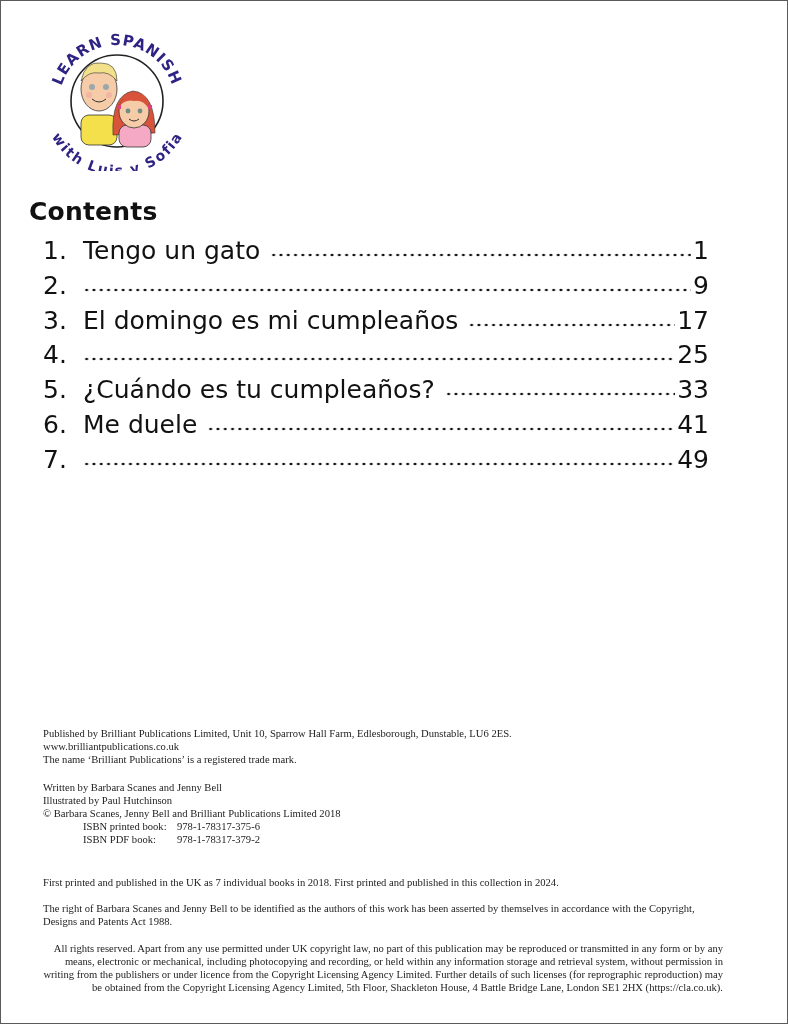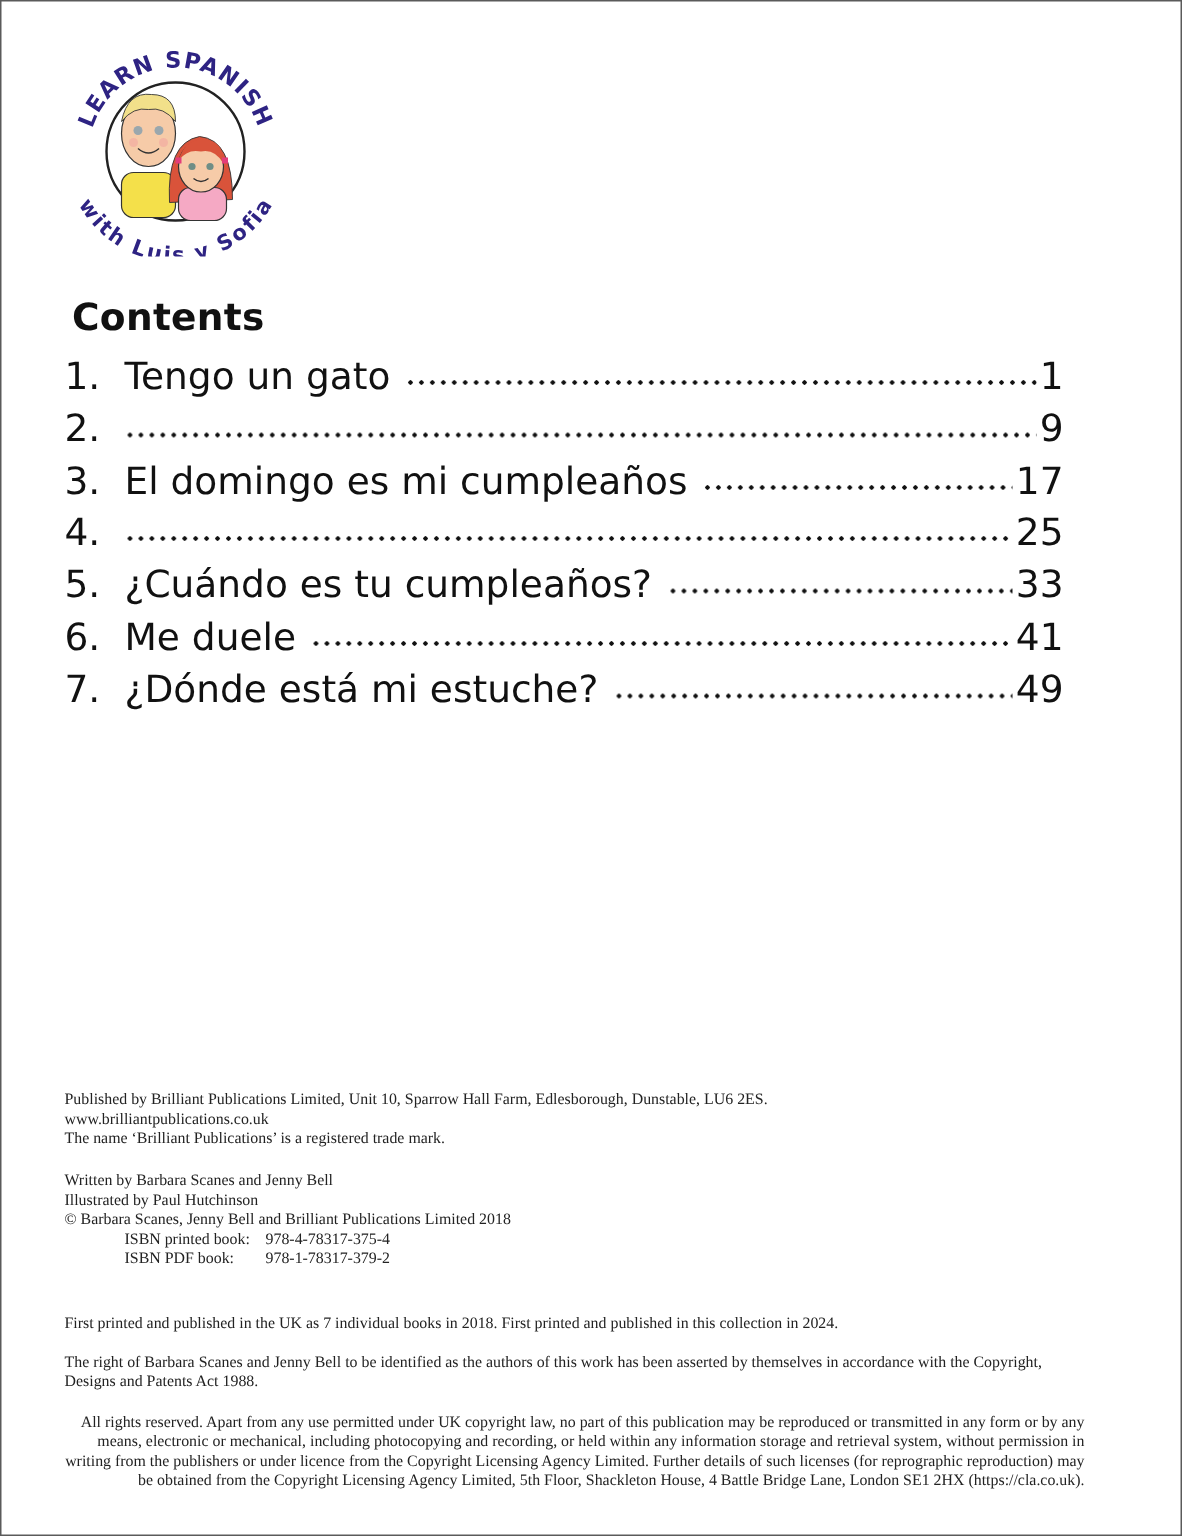--- a/index.html
+++ b/index.html
@@ -23,21 +23,21 @@
     }
     .logo {
       position: absolute;
       left: 38px;
       top: 22px;
       width: 158px;
       height: 148px;
     }
     .contents-title {
       position: absolute;
-      left: 47px;
+      left: 28px;
       top: 196px;
       font-family: "DejaVu Sans", sans-serif;
       font-weight: bold;
       font-size: 25px;
       color: #111;
       letter-spacing: 0.2px;
     }
     .toc {
       position: absolute;
       left: 42px;
@@ -174,38 +174,37 @@
       <span class="toc-page">33</span>
     </li>
     <li class="toc-row">
       <span class="toc-num">6.</span>
       <span class="toc-title">Me duele</span>
       <span class="toc-leader"></span>
       <span class="toc-page">41</span>
     </li>
     <li class="toc-row">
       <span class="toc-num">7.</span>
-      <span class="toc-title">¿Dónde está mi estuche?</span>
       <span class="toc-leader"></span>
       <span class="toc-page">49</span>
     </li>
   </ul>
 
   <div class="imprint" style="top:726px;">
     <p>Published by Brilliant Publications Limited, Unit 10, Sparrow Hall Farm, Edlesborough, Dunstable, LU6 2ES.</p>
     <p>www.brilliantpublications.co.uk</p>
     <p>The name ‘Brilliant Publications’ is a registered trade mark.</p>
   </div>
 
   <div class="imprint" style="top:780px;">
     <p>Written by Barbara Scanes and Jenny Bell</p>
     <p>Illustrated by Paul Hutchinson</p>
     <p>© Barbara Scanes, Jenny Bell and Brilliant Publications Limited 2018</p>
     <p>
-      <span class="isbn-label">ISBN printed book:</span><span>978-4-78317-375-4</span>
+      <span class="isbn-label">ISBN printed book:</span><span>978-1-78317-375-6</span>
     </p>
     <p>
       <span class="isbn-label">ISBN PDF book:</span><span>978-1-78317-379-2</span>
     </p>
   </div>
 
   <div class="imprint" style="top:875px;">
     <p>First printed and published in the UK as 7 individual books in 2018. First printed and published in this collection in 2024.</p>
   </div>
 

